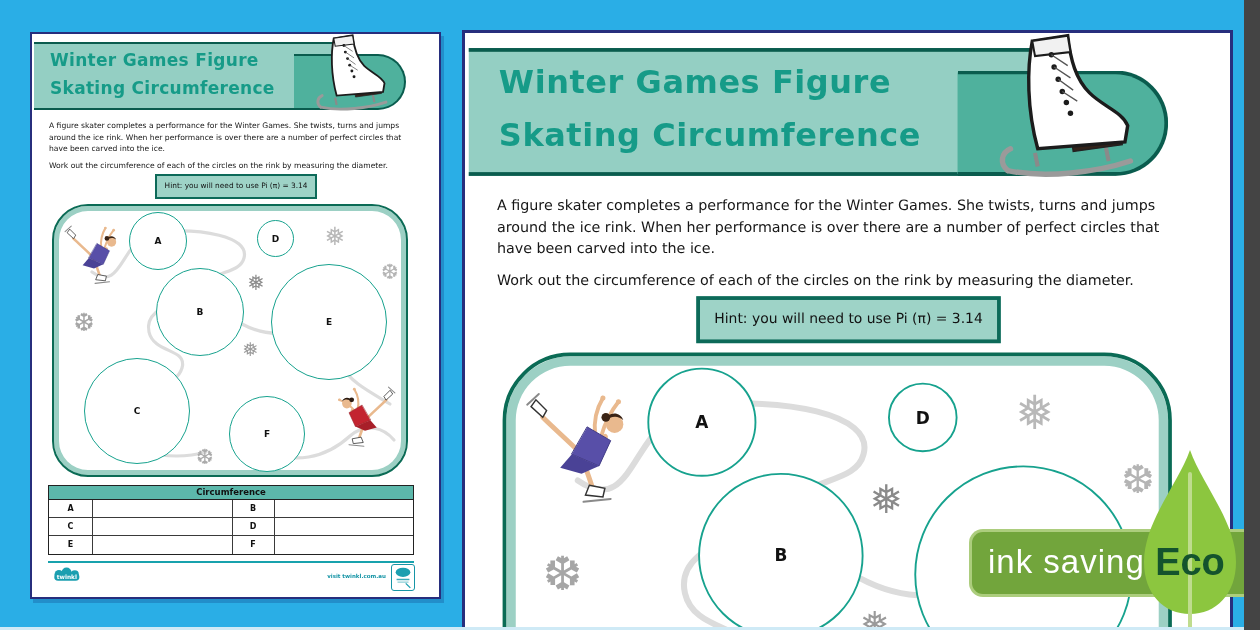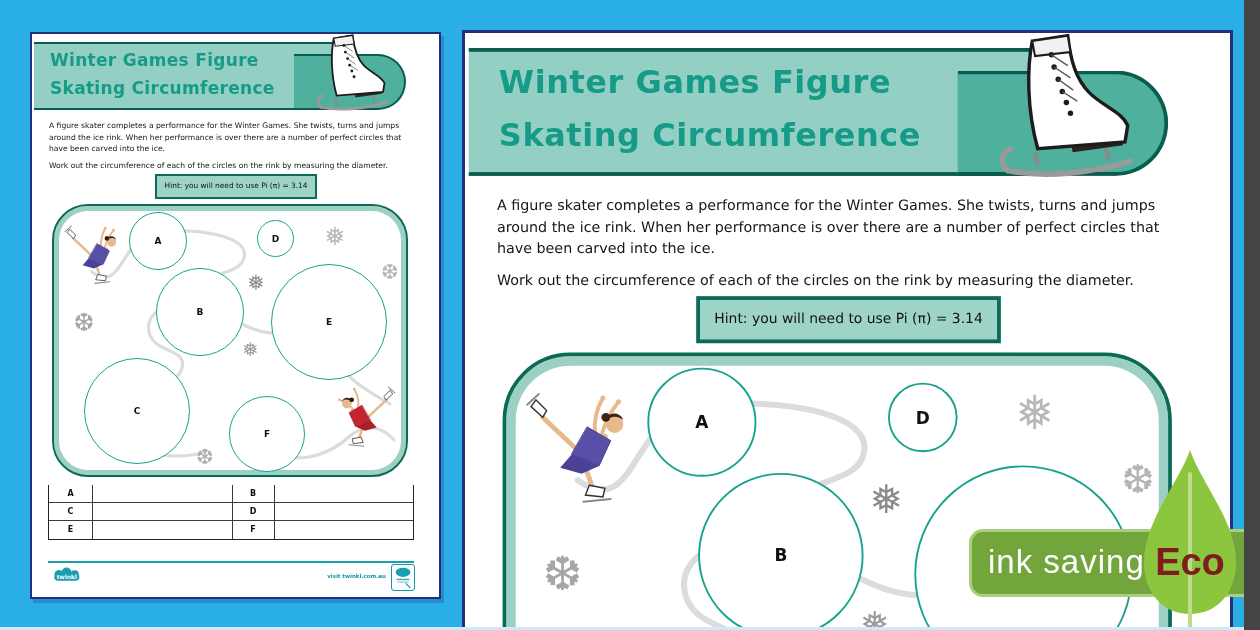--- a/index.html
+++ b/index.html
@@ -74,21 +74,21 @@
   .quality-badge{position:absolute;left:359px;top:530px;width:24px;height:27px;border:1px solid #1695a6;
          border-radius:3px;box-sizing:border-box;background:#fff;}
 
   
   .eco-band{position:absolute;left:969px;top:529px;width:291px;height:68px;background:#72a53c;
             border:3px solid #accd7d;border-right:none;border-radius:14px 0 0 14px;box-sizing:border-box;z-index:50;}
   .ink-saving{position:absolute;left:16px;top:0;line-height:60px;font-size:33px;color:#fff;
             letter-spacing:1px;font-family:Liberation Sans, sans-serif;}
   .eco-leaf{position:absolute;left:1134px;top:444px;width:112px;height:200px;z-index:51;}
   .eco-text{position:absolute;left:1134px;top:541px;width:112px;text-align:center;font-size:38px;
-            font-weight:bold;color:#7f1d1d;z-index:52;font-family:"Liberation Sans","DejaVu Sans",sans-serif;}
+            font-weight:bold;color:#14532d;z-index:52;font-family:"Liberation Sans","DejaVu Sans",sans-serif;}
   .bottom-strip{position:absolute;left:0;bottom:0;width:1260px;height:3px;background:#cfeaf6;z-index:60;}
 </style>
 </head>
 <body>
 
 <div class="screen">
   <div class="page page-left">
     <div class="doc-host">
   <div class="doc">
 
@@ -198,20 +198,21 @@
           <path d="M66 36 L90 50 L78 76 L50 64 Z" fill="#c32430" stroke="#931b24" stroke-width="1"></path>
           <path d="M50 64 L38 78 L60 84 L78 76 Z" fill="#a81f29"></path>
           <circle cx="94" cy="33" r="9" fill="#e9b98e"></circle>
           <path d="M85 30 C86 20 100 19 103 29 C98 24 90 24 85 30 Z" fill="#2b1a10"></path>
           <circle cx="85" cy="26" r="4.5" fill="#2b1a10"></circle>
         </g>
       </svg>
     </div>
 
     <div class="tbl">
+      <div class="tbl-head">Circumference</div>
       <div class="tbl-grid">
         <div class="trow">
           <div class="cl">A</div>
           <div class="cv"></div>
           <div class="cl cl2">B</div>
           <div class="cv cv-last"></div>
         </div>
         <div class="trow">
           <div class="cl">C</div>
           <div class="cv"></div>

